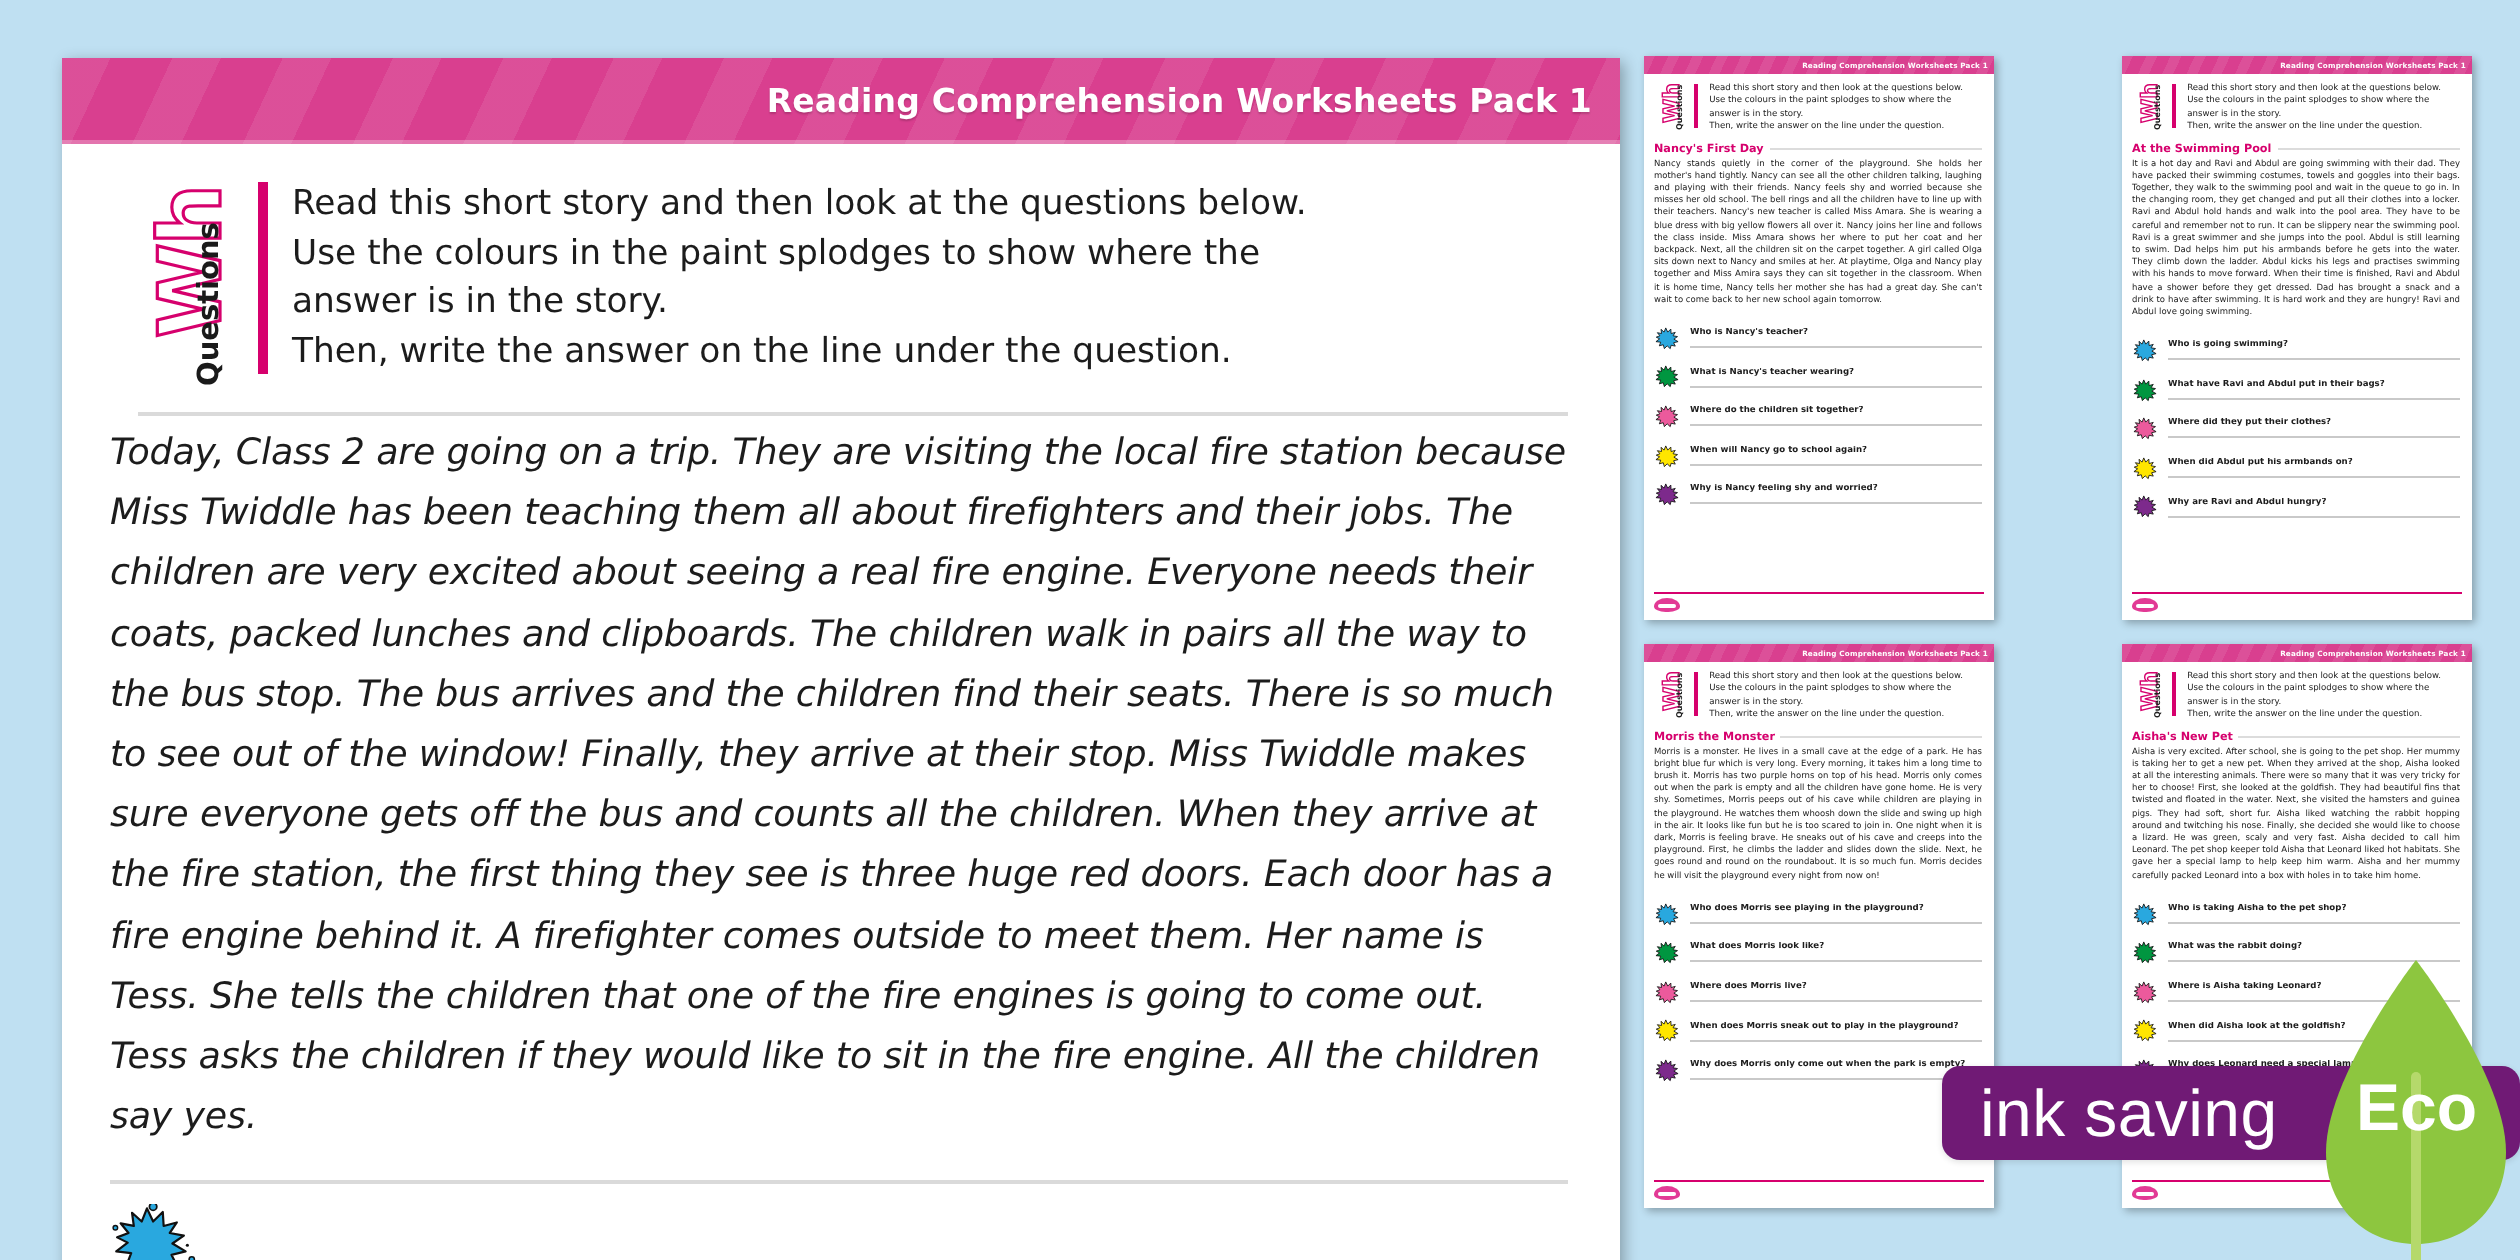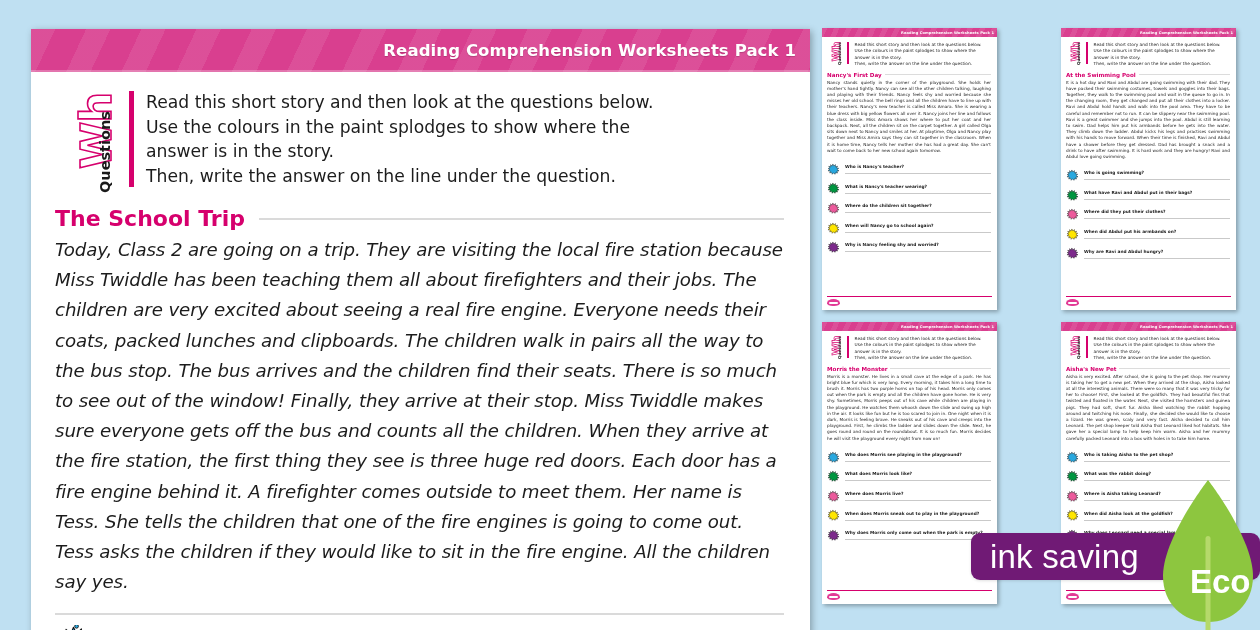--- a/index.html
+++ b/index.html
@@ -222,23 +222,23 @@
     display:flex; align-items:center;
     box-shadow: 0 1px 3px rgba(0,0,0,0.12);
   }
   .eco-ink {
     color:#ffffff; font-family:"Liberation Sans", sans-serif;
     font-size: 33px; font-weight: normal; padding-left: 19px;
     letter-spacing: 0.2px;
   }
   .eco-leaf-wrap { position:absolute; left: 185px; top: -57px; width: 104px; height: 160px; }
   .eco-word {
-    position:absolute; left: 207px; top: 30px;
+    position:absolute; left: 207px; top: 2px;
     color:#ffffff; font-family:"Liberation Sans", sans-serif;
-    font-size: 33px; font-weight: bold; z-index: 3; margin-left: 12px;
+    font-size: 33px; font-weight: bold; z-index: 3;
   }
 </style>
 </head>
 <body>
 
 <div class="stage">
 
   <div class="main-page">
 
     <div class="page-header">
@@ -260,21 +260,20 @@
 
         <div class="instr-text">
           <div>Read this short story and then look at the questions below.</div>
           <div>Use the colours in the paint splodges to show where the</div>
           <div>answer is in the story.</div>
           <div>Then, write the answer on the line under the question.</div>
         </div>
       </div>
 
       <div class="story-head">
-        <div class="story-title">The School Trip</div>
         <div class="title-rule"></div>
       </div>
 
       <div class="story-body">Today, Class 2 are going on a trip. They are visiting the local fire station because Miss Twiddle has been teaching them all about firefighters and their jobs. The children are very excited about seeing a real fire engine. Everyone needs their coats, packed lunches and clipboards. The children walk in pairs all the way to the bus stop. The bus arrives and the children find their seats. There is so much to see out of the window! Finally, they arrive at their stop. Miss Twiddle makes sure everyone gets off the bus and counts all the children. When they arrive at the fire station, the first thing they see is three huge red doors. Each door has a fire engine behind it. A firefighter comes outside to meet them. Her name is Tess. She tells the children that one of the fire engines is going to come out. Tess asks the children if they would like to sit in the fire engine. All the children say yes.</div>
 
       <div class="q-rule"></div>
 
       <div class="question-row">
         <svg class="splat" width="44" height="36" viewBox="0 0 100 82">
           <g fill="#29A8DF" stroke="#111" stroke-width="2.5" stroke-linejoin="round">

